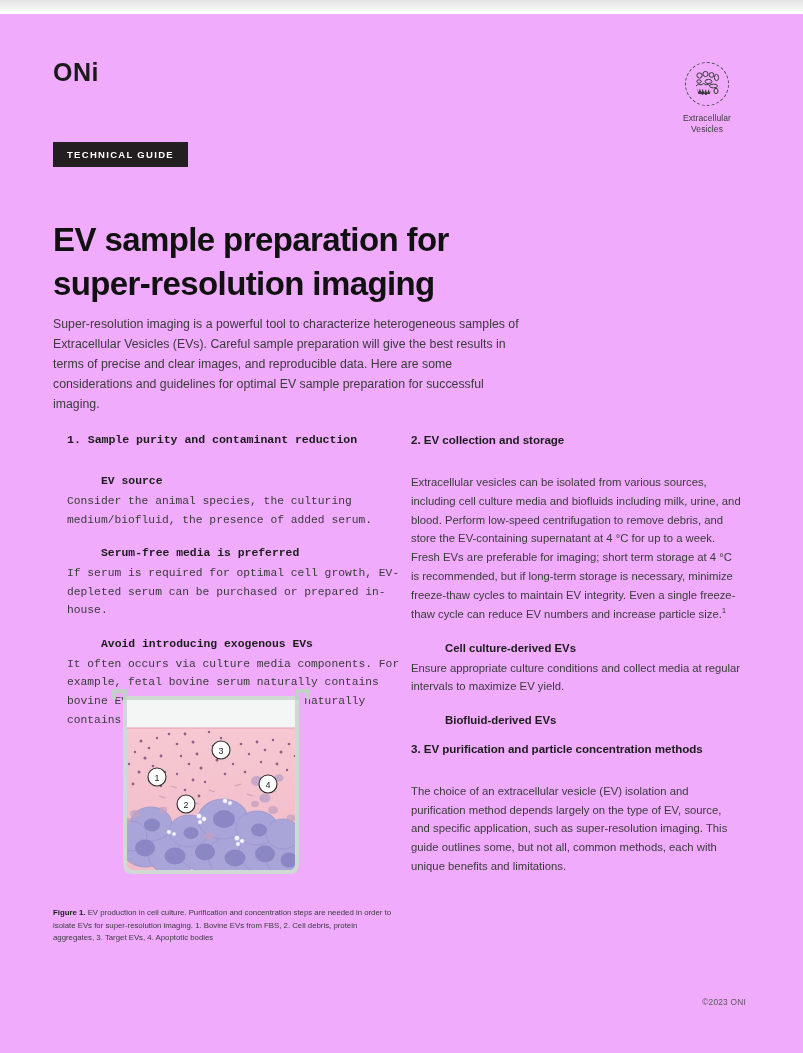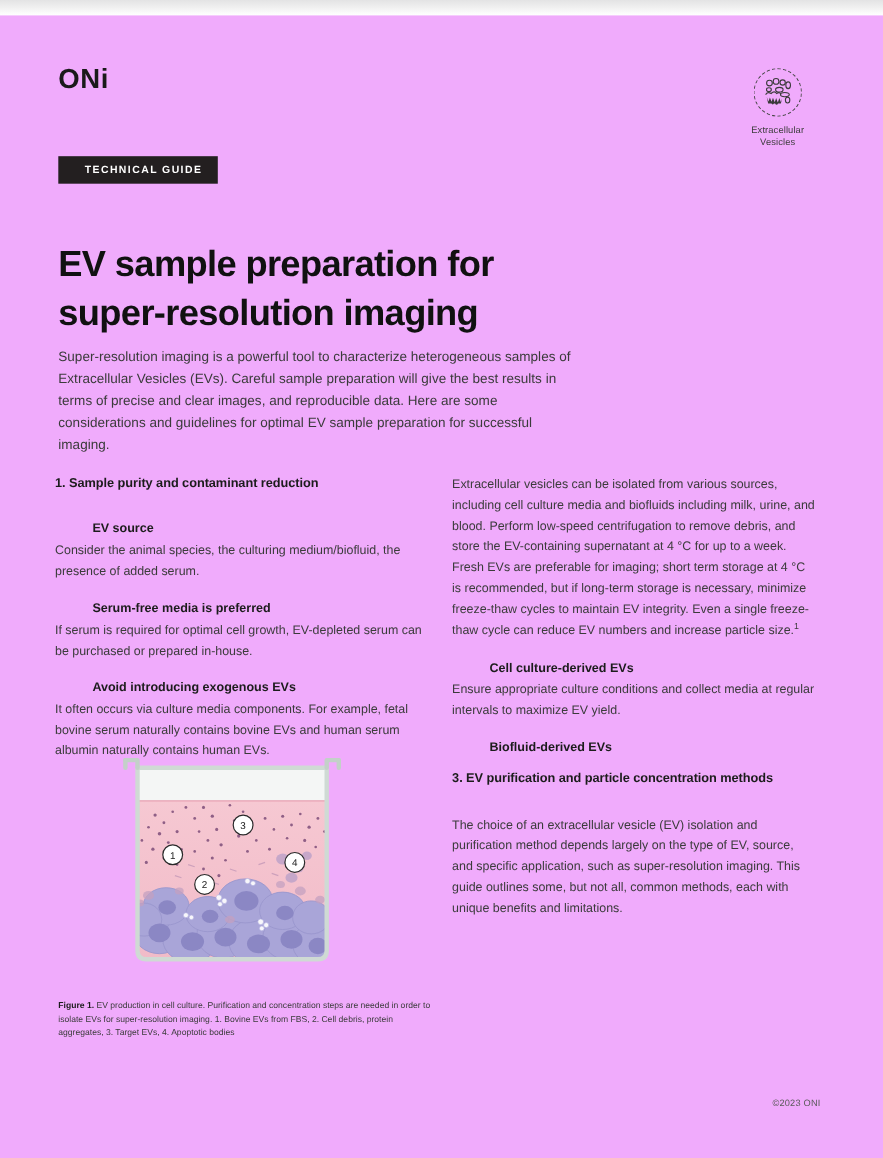--- a/index.html
+++ b/index.html
@@ -66,21 +66,21 @@
   
   .tag {
     position: absolute;
     left: 53px;
     top: 142px;
     background: #231f20;
     color: #ffffff;
     font-size: 9.5px;
     font-weight: 700;
     letter-spacing: 1.3px;
-    padding: 8px 14px 7px 24px;
+    padding: 8px 14px 7px 14px;
     display: inline-block;
     line-height: 1;
   }
 
   
   .title {
     position: absolute;
     left: 53px;
     top: 196px;
     width: 520px;
@@ -99,23 +99,24 @@
     width: 470px;
     font-size: 12.3px;
     line-height: 1.62;
     color: #3b3b3b;
     letter-spacing: 0.01px;
   }
 
   
   .col-left {
     position: absolute;
-    left: 50px;
+    left: 67px;
     top: 432px;
     width: 340px;
+    font-family: Liberation Mono, monospace;
   }
   .col-right {
     position: absolute;
     left: 411px;
     top: 432px;
     width: 330px;
   }
   .sec-head {
     font-size: 11.6px;
     font-weight: 700;
@@ -229,20 +230,21 @@
       <p class="body-text">If serum is required for optimal cell growth, EV-depleted serum can be purchased or prepared in-house.</p>
     </div>
 
     <div>
       <div class="sub-head">Avoid introducing exogenous EVs</div>
       <p class="body-text">It often occurs via culture media components. For example, fetal bovine serum naturally contains bovine EVs and human serum albumin naturally contains human EVs.</p>
     </div>
   </div>
 
   <div class="col-right">
+    <div class="sec-head">2. EV collection and storage</div>
 
     <p class="body-text"><span>Extracellular vesicles can be isolated from various sources, including cell culture media and biofluids including milk, urine, and blood. Perform low-speed centrifugation to remove debris, and store the EV-containing supernatant at 4 °C for up to a week. Fresh EVs are preferable for imaging; short term storage at 4 °C is recommended, but if long-term storage is necessary, minimize freeze-thaw cycles to maintain EV integrity. Even a single freeze-thaw cycle can reduce EV numbers and increase particle size.</span><sup>1</sup></p>
 
     <div>
       <div class="sub-head">Cell culture-derived EVs</div>
       <p class="body-text">Ensure appropriate culture conditions and collect media at regular intervals to maximize EV yield.</p>
     </div>
 
     <div>
       <div class="sub-head">Biofluid-derived EVs</div>

